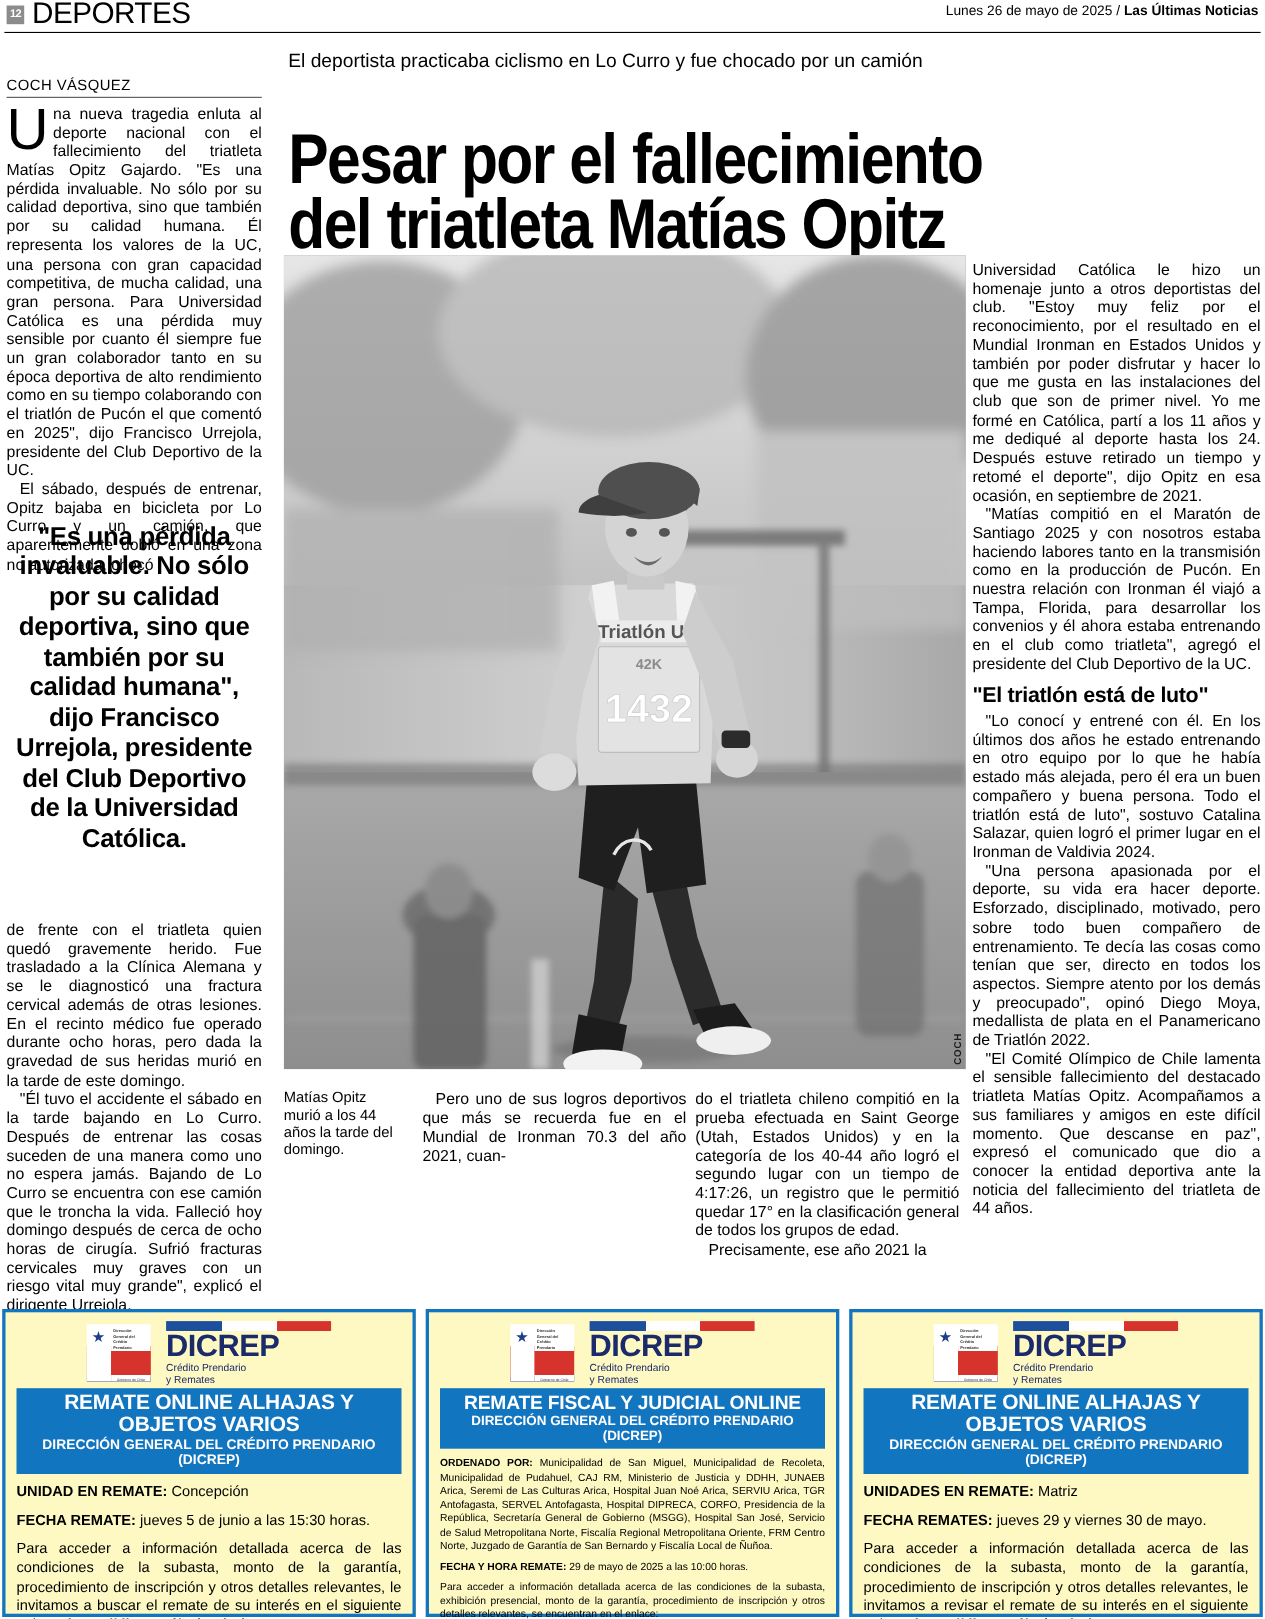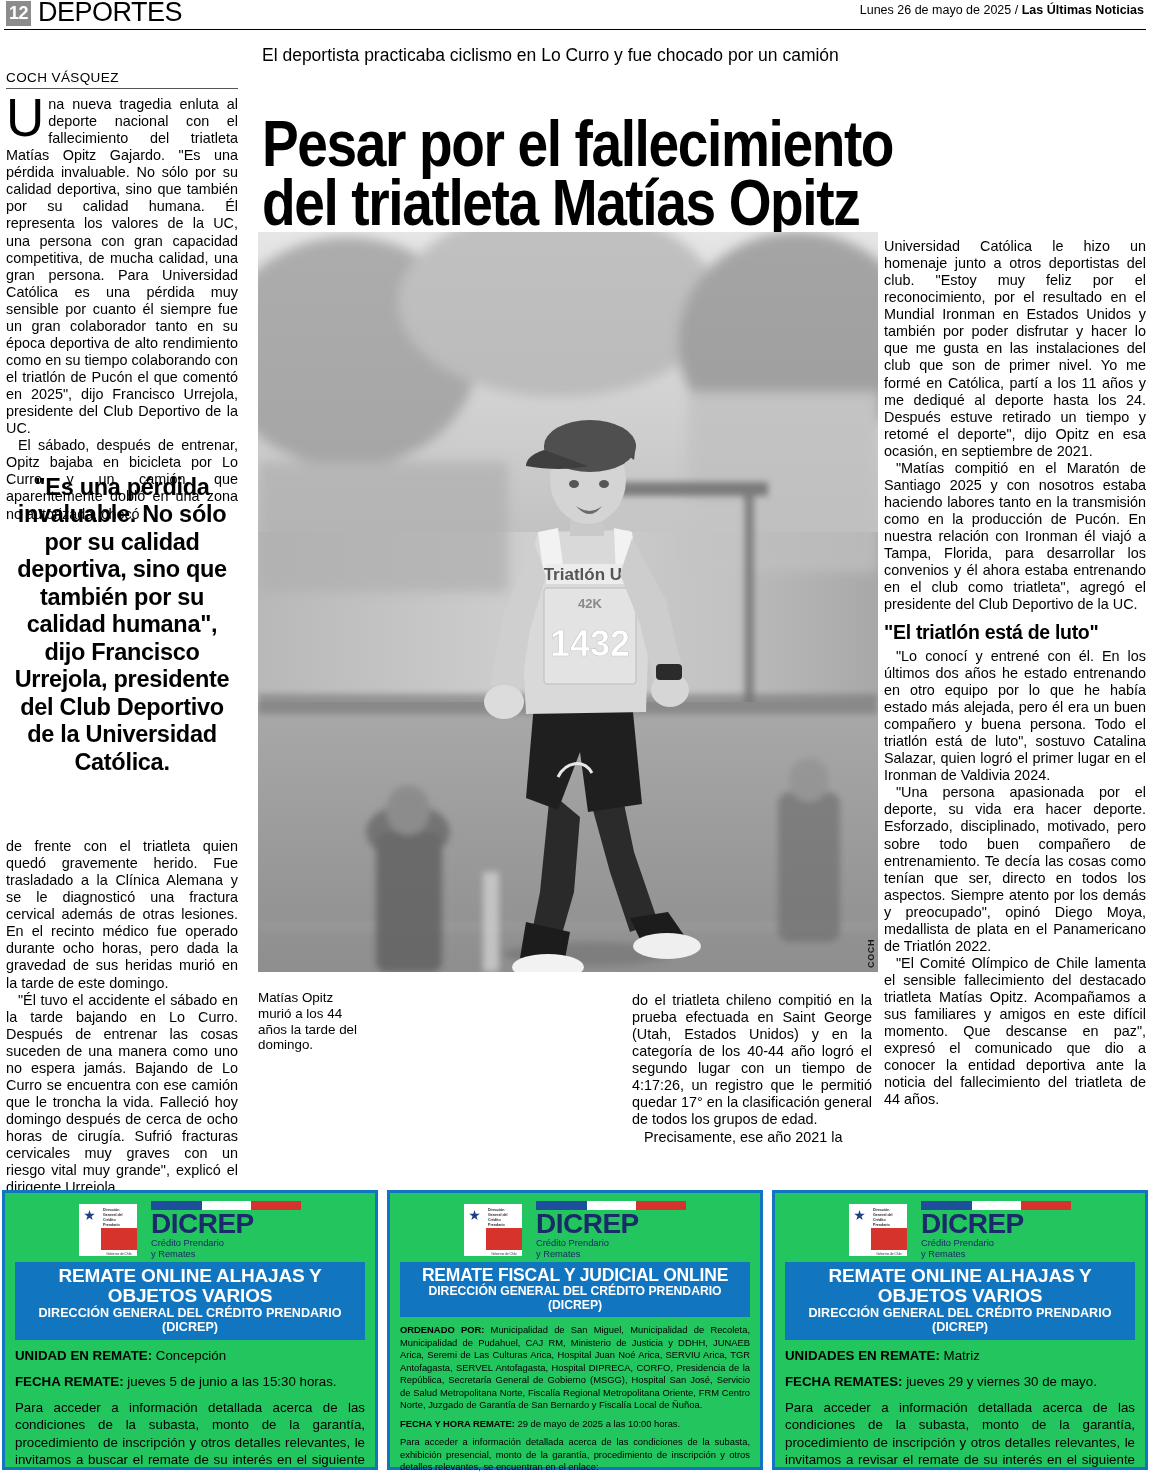--- a/index.html
+++ b/index.html
@@ -22,21 +22,21 @@
     padding: 0 6px;
     display: flex;
     align-items: flex-start;
     justify-content: space-between;
   }
   .masthead-left { display: flex; align-items: center; gap: 7px; }
   .page-num {
     background: #8c8c8c;
     color: #fff;
     font-weight: bold;
-    font-size: 18px;
+    font-size: 10px;
     line-height: 1;
     padding: 3px 3px 4px 3px;
     letter-spacing: -0.5px;
   }
   .section-title {
     font-family: "Liberation Sans", sans-serif;
     font-weight: normal;
     font-size: 27px;
     letter-spacing: -0.5px;
     line-height: 1;
@@ -201,21 +201,21 @@
   .ads {
     position: absolute;
     left: 2px; top: 1190px;
     width: 1146px; height: 280px;
     display: flex;
     gap: 9px;
   }
   .ad {
     flex: 1 1 0;
     border: 3.5px solid #1275c0;
-    background: #22c55e;
+    background: #fef9c3;
     padding: 8px 10px 7px 10px;
     display: flex;
     flex-direction: column;
   }
   .ad-logo {
     display: flex;
     align-items: center;
     justify-content: center;
     gap: 14px;
     height: 58px;
@@ -447,20 +447,21 @@
       <ellipse cx="346" cy="252" rx="5" ry="4" fill="#555"></ellipse>
       <path d="M318 274 q14 10 26 0 q-12 16 -26 0" fill="#6b6b6b"></path>
     </g>
   </svg>
   <span class="photo-credit">COCH</span>
 </div>
 
 <div class="caption">Matías Opitz murió a los 44 años la tarde del domingo.</div>
 
 <div class="colA">
+  <p>Pero uno de sus logros deportivos que más se recuerda fue en el Mundial de Ironman 70.3 del año 2021, cuan-</p>
 </div>
 <div class="colB">
   <p class="first">do el triatleta chileno compitió en la prueba efectuada en Saint George (Utah, Estados Unidos) y en la categoría de los 40-44 año logró el segundo lugar con un tiempo de 4:17:26, un registro que le permitió quedar 17° en la clasificación general de todos los grupos de edad.</p>
   <p>Precisamente, ese año 2021 la</p>
 </div>
 
 <div class="col4">
   <p class="first">Universidad Católica le hizo un homenaje junto a otros deportistas del club. "Estoy muy feliz por el reconocimiento, por el resultado en el Mundial Ironman en Estados Unidos y también por poder disfrutar y hacer lo que me gusta en las instalaciones del club que son de primer nivel. Yo me formé en Católica, partí a los 11 años y me dediqué al deporte hasta los 24. Después estuve retirado un tiempo y retomé el deporte", dijo Opitz en esa ocasión, en septiembre de 2021.</p>
   <p>"Matías compitió en el Maratón de Santiago 2025 y con nosotros estaba haciendo labores tanto en la transmisión como en la producción de Pucón. En nuestra relación con Ironman él viajó a Tampa, Florida, para desarrollar los convenios y él ahora estaba entrenando en el club como triatleta", agregó el presidente del Club Deportivo de la UC.</p>
   <p class="subhead">"El triatlón está de luto"</p>

